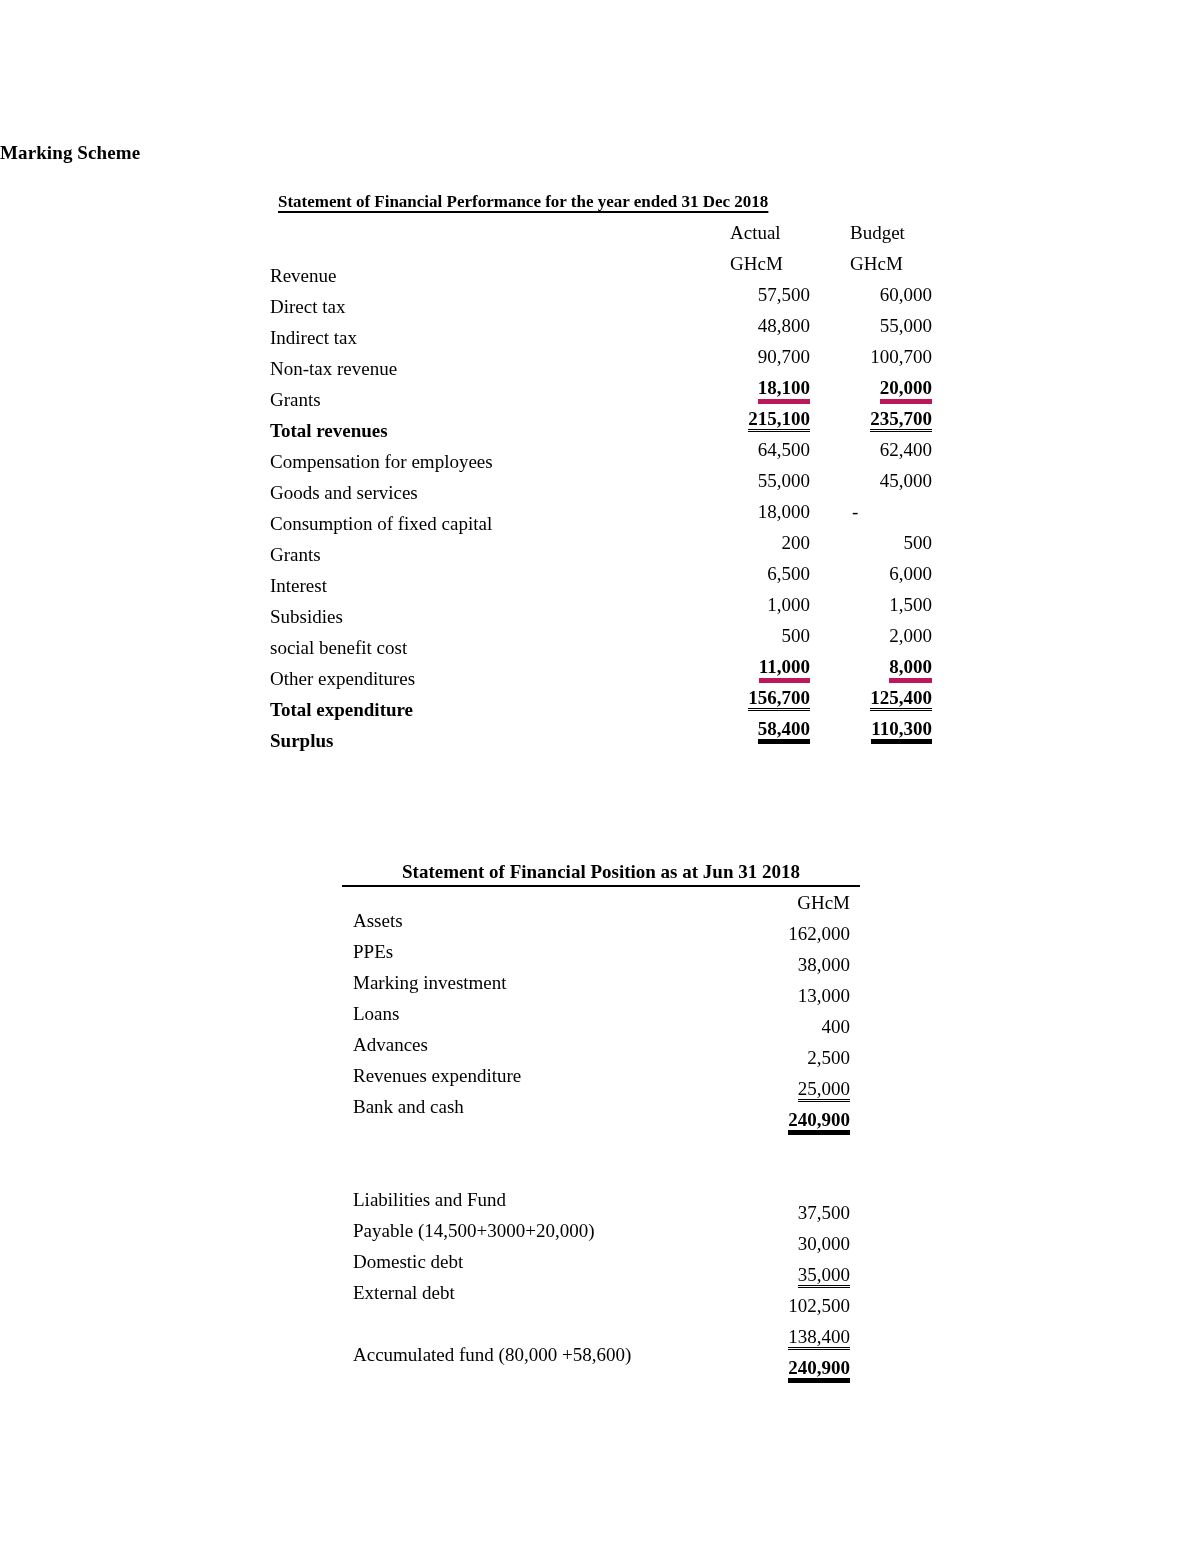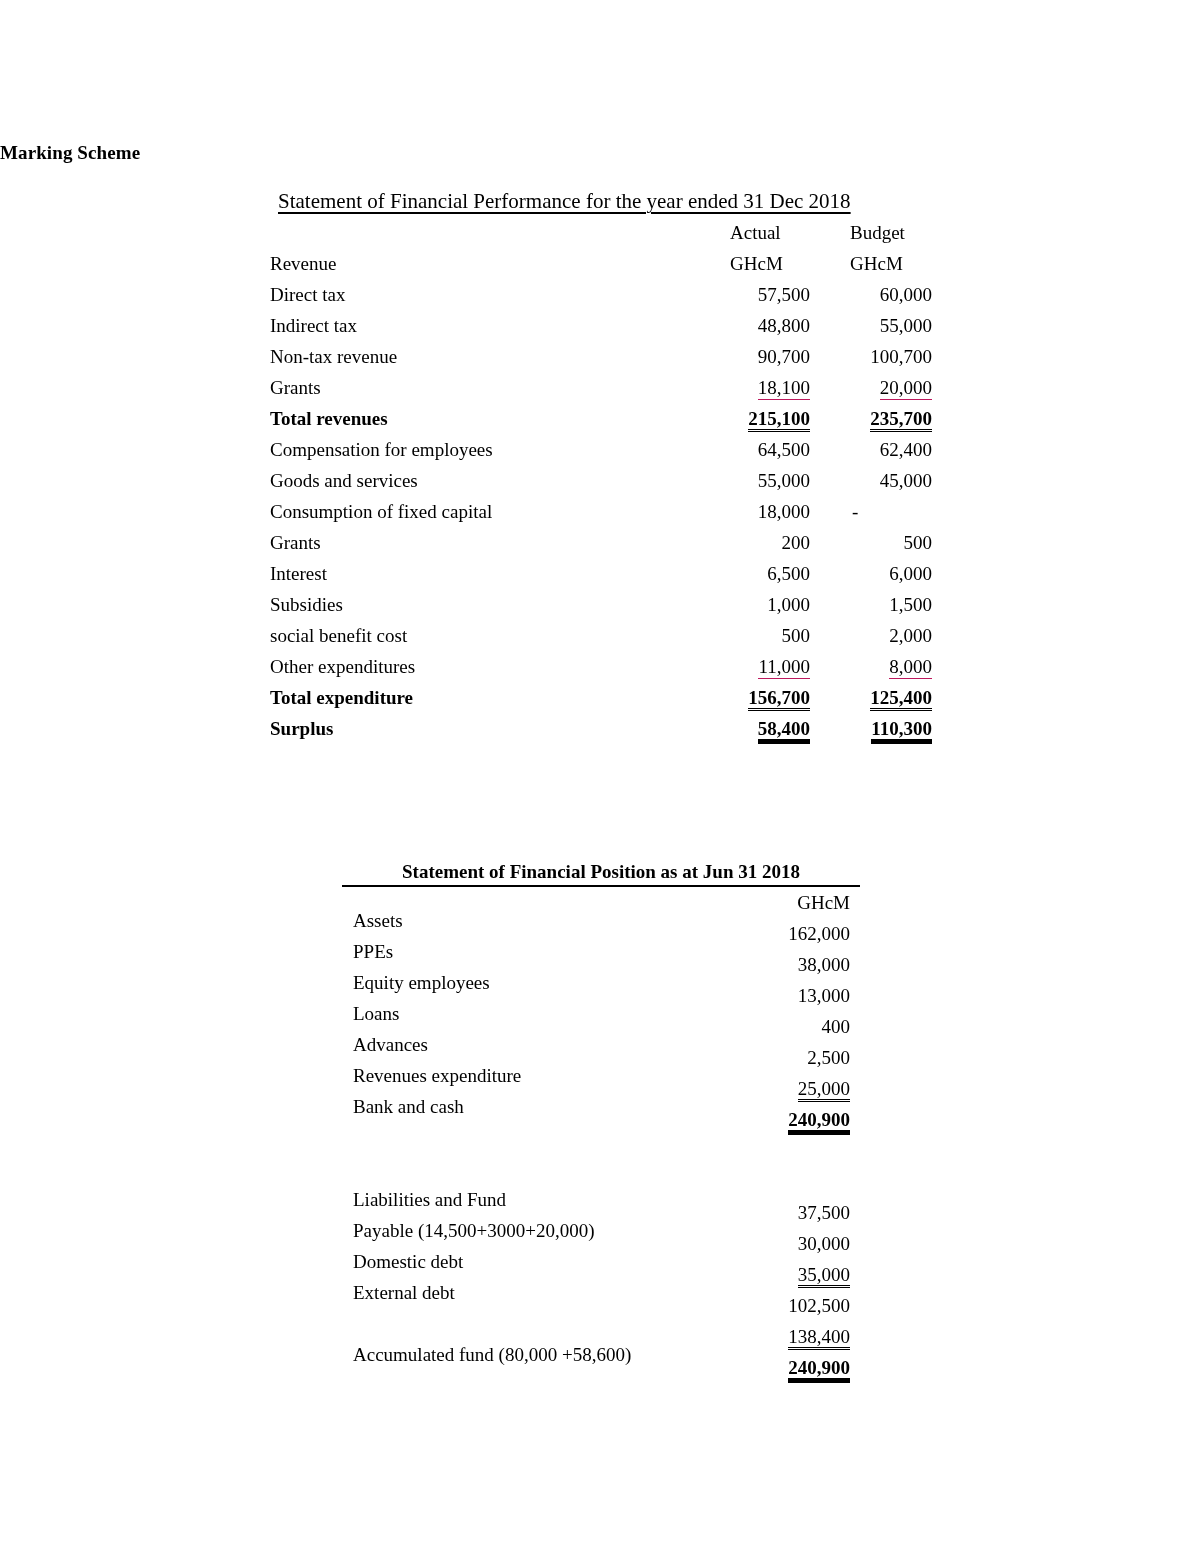--- a/index.html
+++ b/index.html
@@ -26,63 +26,64 @@
       letter-spacing: 0.1px;
     }
     
     .perf {
       position: absolute;
       top: 186px;
       left: 270px;
       width: 690px;
     }
     .perf-title {
-      font-size: 21px;
-      font-weight: normal;
+      font-size: 17px;
+      font-weight: bold;
       text-decoration: underline;
       text-decoration-thickness: 2px;
       text-underline-offset: 4px;
       white-space: nowrap;
       margin-left: 8px;
       height: 31px;
       line-height: 31px;
     }
     .perf-row {
       position: relative;
       height: 31px;
       line-height: 31px;
       font-size: 19px;
     }
     .perf-row .label {
       position: absolute;
       left: 0;
-      top: 0;
+      top: 12px;
       white-space: nowrap;
     }
     .perf-row .val {
       position: absolute;
       top: 0;
       text-align: right;
       white-space: nowrap;
     }
     .perf-row .val.actual { right: 150px; }
     .perf-row .val.budget { right: 28px; }
     .perf-row .hdr { text-align: left; }
     .perf-row .hdr.actual { left: 460px; right: auto; }
     .perf-row .hdr.budget { left: 580px; right: auto; }
     .perf-row .dash {
       position: absolute;
       left: 582px;
       top: 0;
     }
     .bold { font-weight: bold; }
     .u1 {
-      border-bottom: 1px solid #be185d;
+      border-bottom: 5px solid #be185d;
       line-height: 22px;
       display: inline-block;
+      font-weight: bold;
     }
     .u2 {
       border-bottom: 3px double #000;
       line-height: 21px;
       display: inline-block;
     }
     .u3 {
       border-bottom: 5px solid #000;
       line-height: 20px;
       display: inline-block;
@@ -225,21 +226,21 @@
   <div class="pos-row">
     <span class="label">Assets</span>
     <span class="val">GHcM</span>
   </div>
 
   <div class="pos-row">
     <span class="label">PPEs</span>
     <span class="val">162,000</span>
   </div>
   <div class="pos-row">
-    <span class="label">Equity employees</span>
+    <span class="label">Marking investment</span>
     <span class="val">38,000</span>
   </div>
   <div class="pos-row">
     <span class="label">Loans</span>
     <span class="val">13,000</span>
   </div>
   <div class="pos-row">
     <span class="label">Advances</span>
     <span class="val">400</span>
   </div>

